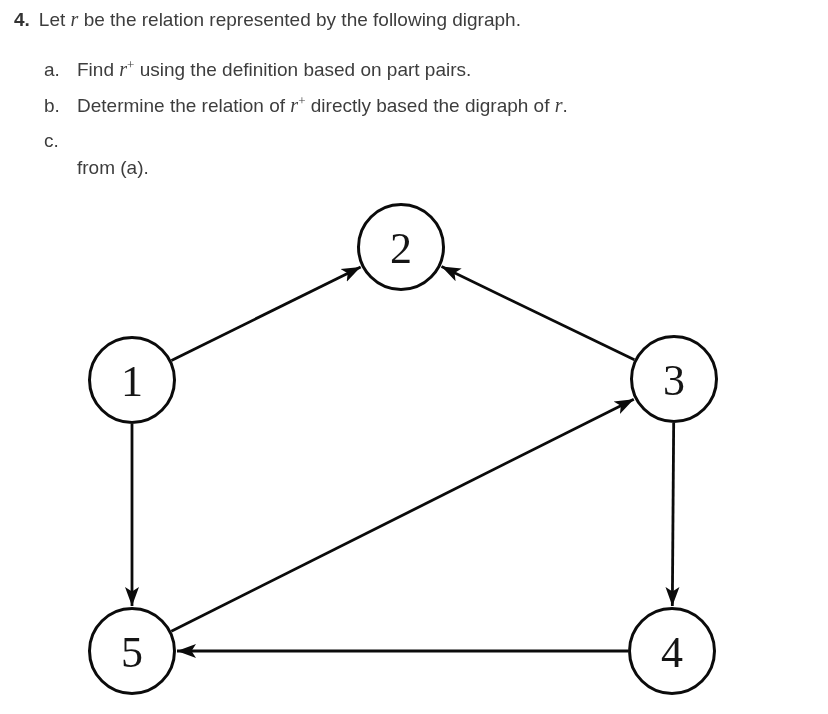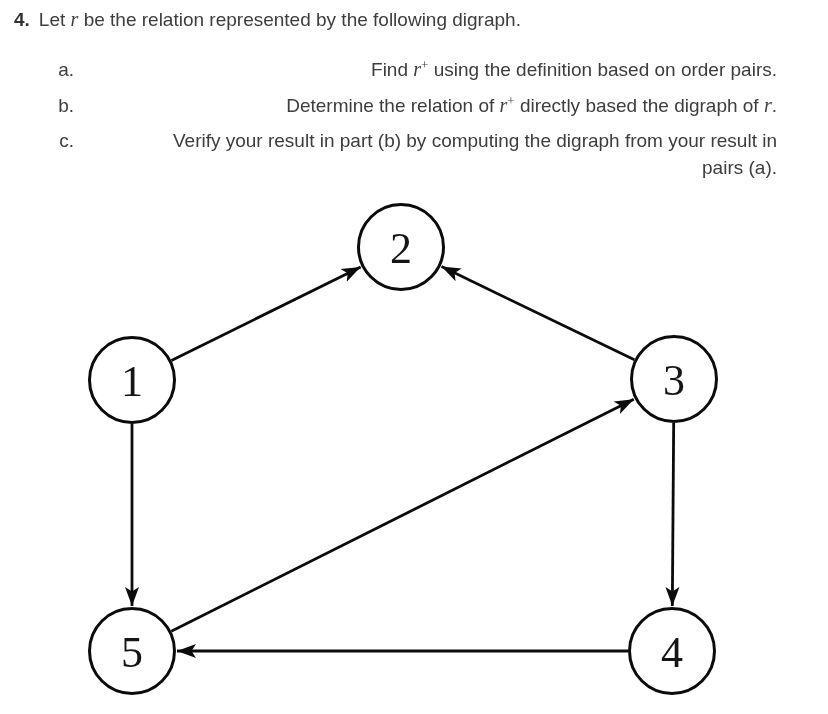--- a/index.html
+++ b/index.html
@@ -8,21 +8,20 @@
     background: #ffffff;
   }
   .page {
     position: relative;
     width: 828px;
     height: 714px;
     background: #ffffff;
     overflow: hidden;
     font-family: "Liberation Sans", sans-serif;
     color: #3d3d3d;
-    text-align: right;
   }
   .heading {
     position: absolute;
     top: 6px;
     left: 14px;
     font-size: 19px;
     line-height: 27px;
     white-space: nowrap;
   }
   .heading .num {
@@ -85,29 +84,29 @@
 
 <div class="page">
 
   <div class="heading">
     <span class="num">4.</span><span class="htext"><span class="seg-text">Let </span><span class="seg-math">r</span><span class="seg-text"> be the relation represented by the following digraph.</span></span>
   </div>
 
   <div id="items">
       <div class="item" style="top: 56px; left: 44px;">
         <span class="label">a.</span>
-        <span class="body"><span class="seg-text">Find </span><span class="seg-math">r</span><sup class="seg-sup">+</sup><span class="seg-text"> using the definition based on order pairs.</span></span>
+        <span class="body"><span class="seg-text">Find </span><span class="seg-math">r</span><sup class="seg-sup">+</sup><span class="seg-text"> using the definition based on part pairs.</span></span>
       </div>
       <div class="item" style="top: 92px; left: 44px;">
         <span class="label">b.</span>
         <span class="body"><span class="seg-text">Determine the relation of </span><span class="seg-math">r</span><sup class="seg-sup">+</sup><span class="seg-text"> directly based the digraph of </span><span class="seg-math">r</span><span class="seg-text">.</span></span>
       </div>
       <div class="item" style="top: 127px; left: 44px;">
         <span class="label">c.</span>
-        <span class="body"><span class="seg-text">Verify your result in part (b) by computing the digraph from your result in</span><br><span class="seg-text">pairs (a).</span></span>
+        <span class="body"><br><span class="seg-text">from (a).</span></span>
       </div>
     </div>
 
   <svg class="graph" width="828" height="714" viewBox="0 0 828 714">
     <defs>
       <marker id="arrowhead" markerUnits="userSpaceOnUse" markerWidth="21" markerHeight="16" refX="19" refY="8" orient="auto">
         <path d="M0,1 L19,8 L0,15 L4.5,8 Z" fill="#0b0b0b"></path>
       </marker>
     </defs>
     <g id="edge-layer">

